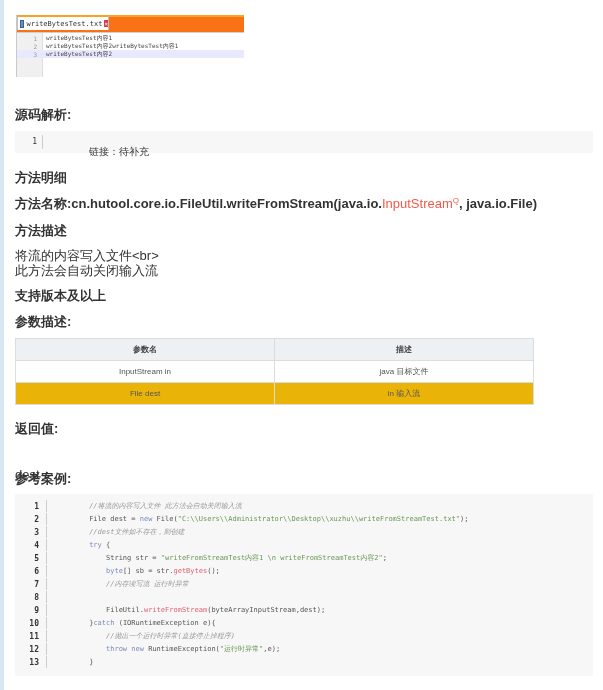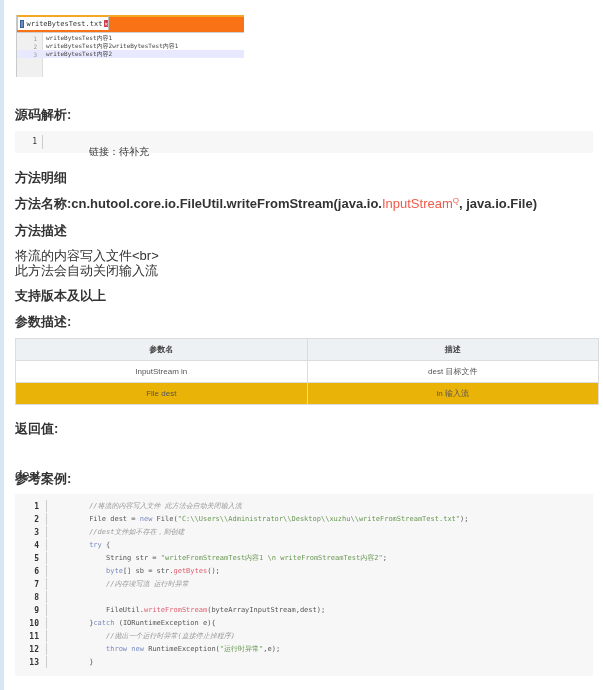--- a/index.html
+++ b/index.html
@@ -61,21 +61,21 @@
     font-family: "DejaVu Sans Mono", monospace;
   }
   .codebox-small .sep { position: absolute; left: 27px; top: 4px; width: 1px; height: 14px; background: #ccc; }
   .codebox-small .code { position: absolute; left: 33px; top: 14px; font-size: 10px; color: #333; margin-left: 41px; }
 
   .sig { font-size: 13px; }
   .sig .link { color: #f05a4a; font-weight: normal; }
   .sig .search-sup { color: #f05a4a; font-size: 8px; vertical-align: super; font-weight: normal; }
 
   table.params {
-    position: absolute; left: 0; top: 338px; width: 584px; border-collapse: collapse;
+    position: absolute; left: 0; top: 338px; width: 519px; border-collapse: collapse;
     font-size: 8px; color: #555;
   }
   table.params th, table.params td { border: 1px solid #dcdcdc; text-align: center; height: 21px; padding: 0; }
   table.params th { background: #eef1f4; font-weight: bold; color: #444; }
   table.params tr.alt td { background: #eab308; }
 
   .codebox {
     position: absolute; left: 0; top: 494px; width: 578px; height: 182px; background: #f7f7f7;
   }
   .code-row {
@@ -144,21 +144,21 @@
   <table class="params">
     <thead>
       <tr>
         <th style="width:50%">参数名</th>
         <th>描述</th>
       </tr>
     </thead>
     <tbody>
       <tr>
         <td>InputStream in</td>
-        <td>dest 目标文件</td>
+        <td>java 目标文件</td>
       </tr>
       <tr class="alt">
         <td>File dest</td>
         <td>in 输入流</td>
       </tr>
     </tbody>
   </table>
 
   <h3 style="top:420px">返回值:</h3>
   <div class="p" style="top:467px">dest</div>

